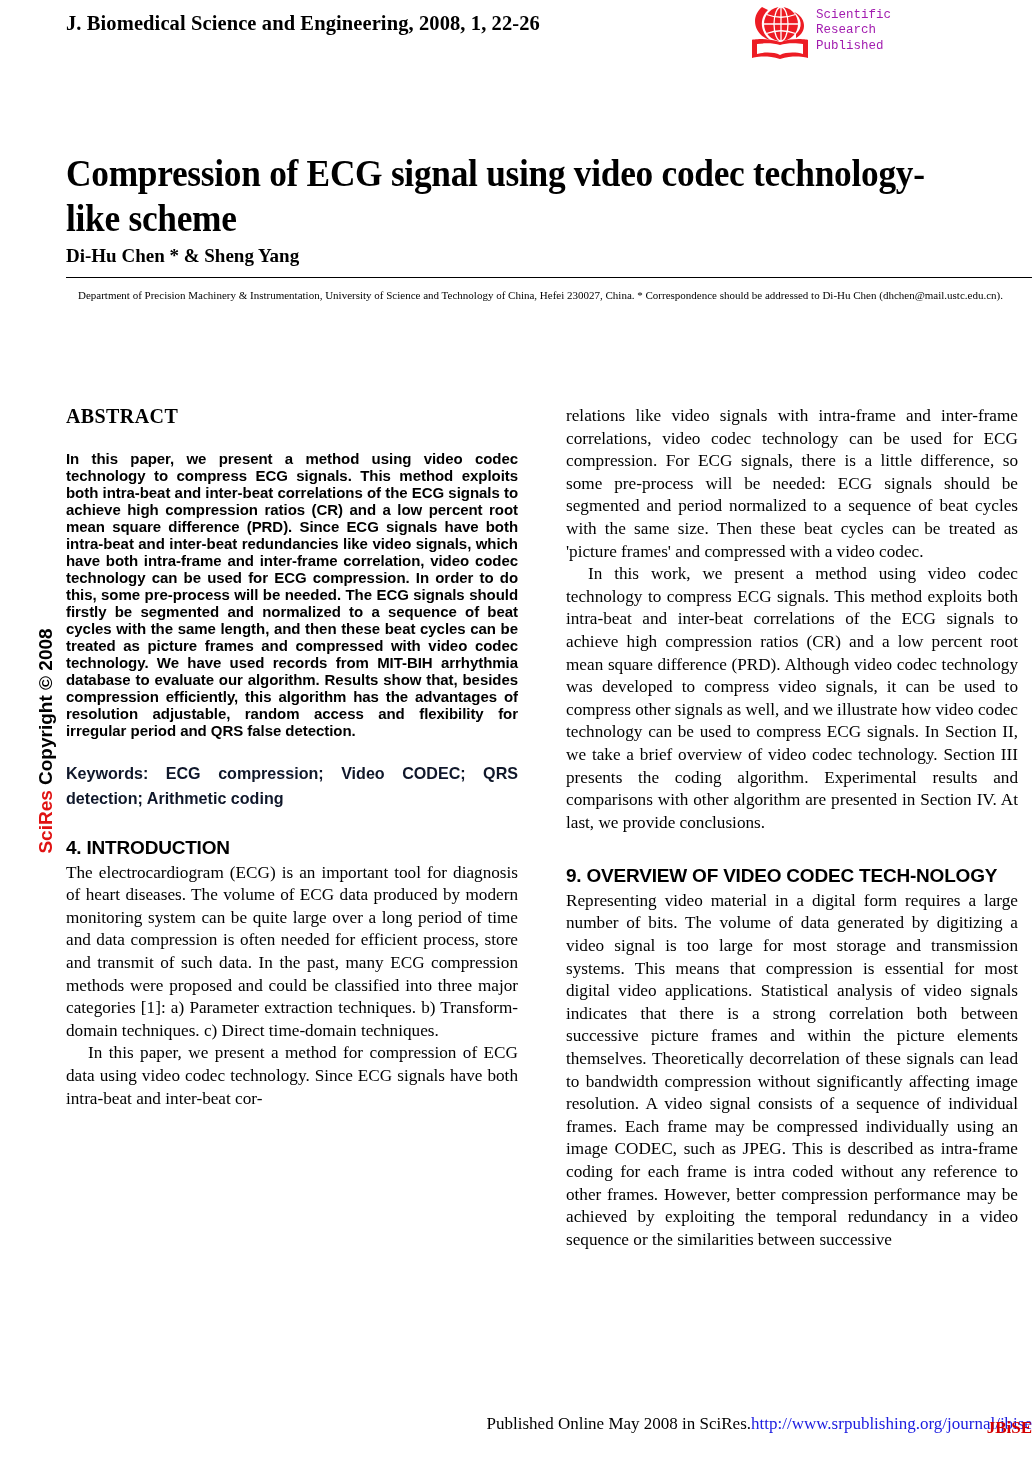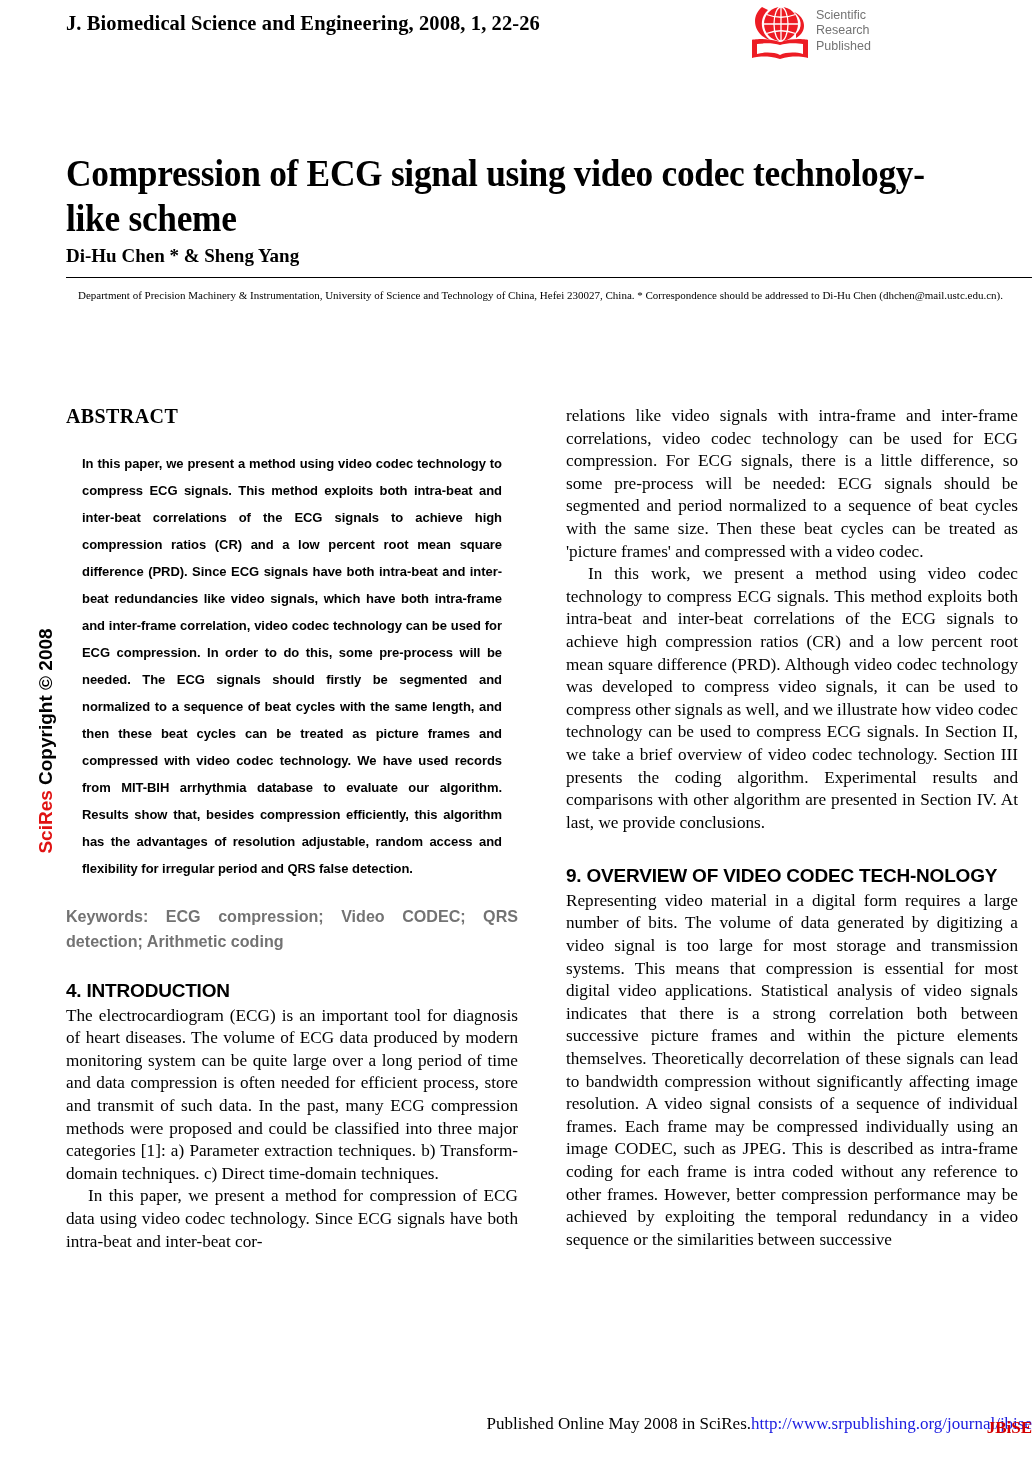--- a/index.html
+++ b/index.html
@@ -49,24 +49,24 @@
     position: absolute;
     left: 0;
     top: 0;
     width: 62px;
     height: 58px;
   }
   .logo-text {
     position: absolute;
     left: 66px;
     top: 4px;
-    font-family: Liberation Sans, sans-serif;
+    font-family: Liberation Mono, monospace;
     font-size: 12.5px;
     line-height: 15.3px;
-    color: #737373;
+    color: #a21caf;
     white-space: nowrap;
   }
   .logo-text span { display: block; }
 
   
   .article-title {
     position: absolute;
     left: 66px;
     top: 126px;
     width: 930px;
@@ -144,34 +144,34 @@
     font-family: "Liberation Serif", serif;
     font-weight: bold;
     font-size: 20px;
     letter-spacing: 0.4px;
     margin: 0 0 22px 0;
   }
 
   .abstract-body {
     font-family: "Liberation Sans", sans-serif;
     font-weight: bold;
-    font-size: 13px;
-    line-height: 27px;
-    text-align: justify;
-    margin: 16px;
+    font-size: 15px;
+    line-height: 17px;
+    text-align: justify;
+    margin: 0;
     letter-spacing: -0.05px;
   }
 
   .keywords {
     font-family: "Liberation Sans", sans-serif;
     font-weight: bold;
     font-size: 16.1px;
     line-height: 24.6px;
     text-align: justify;
-    color: #737373;
+    color: #0f172a;
     margin: 22px 0 0 0;
   }
 
   .h-section {
     font-family: "Liberation Sans", sans-serif;
     font-weight: bold;
     font-size: 19px;
     line-height: 23.5px;
     letter-spacing: -0.2px;
     margin: 26px 0 2px 0;

